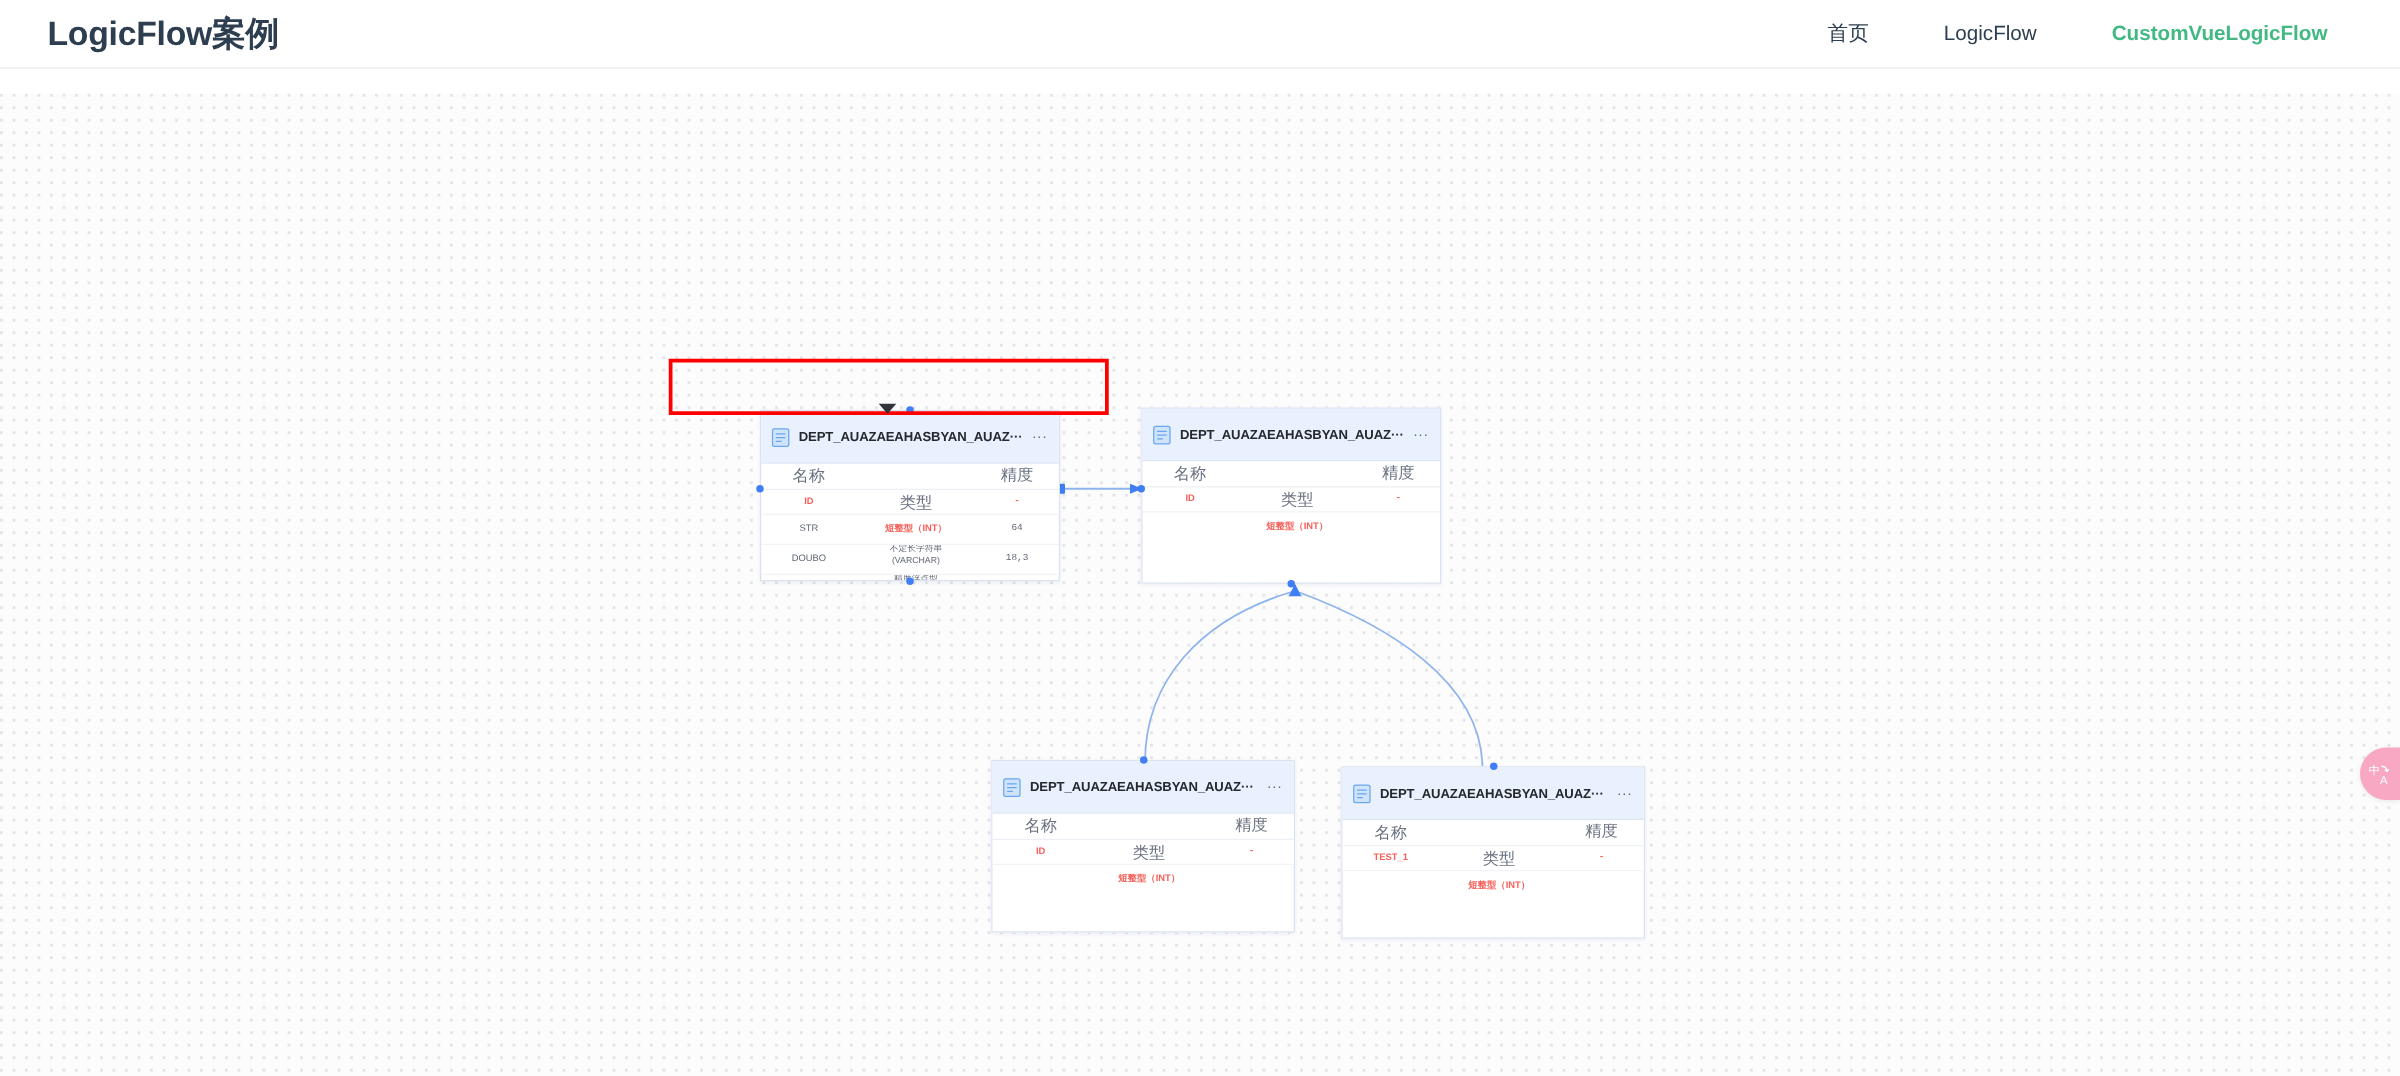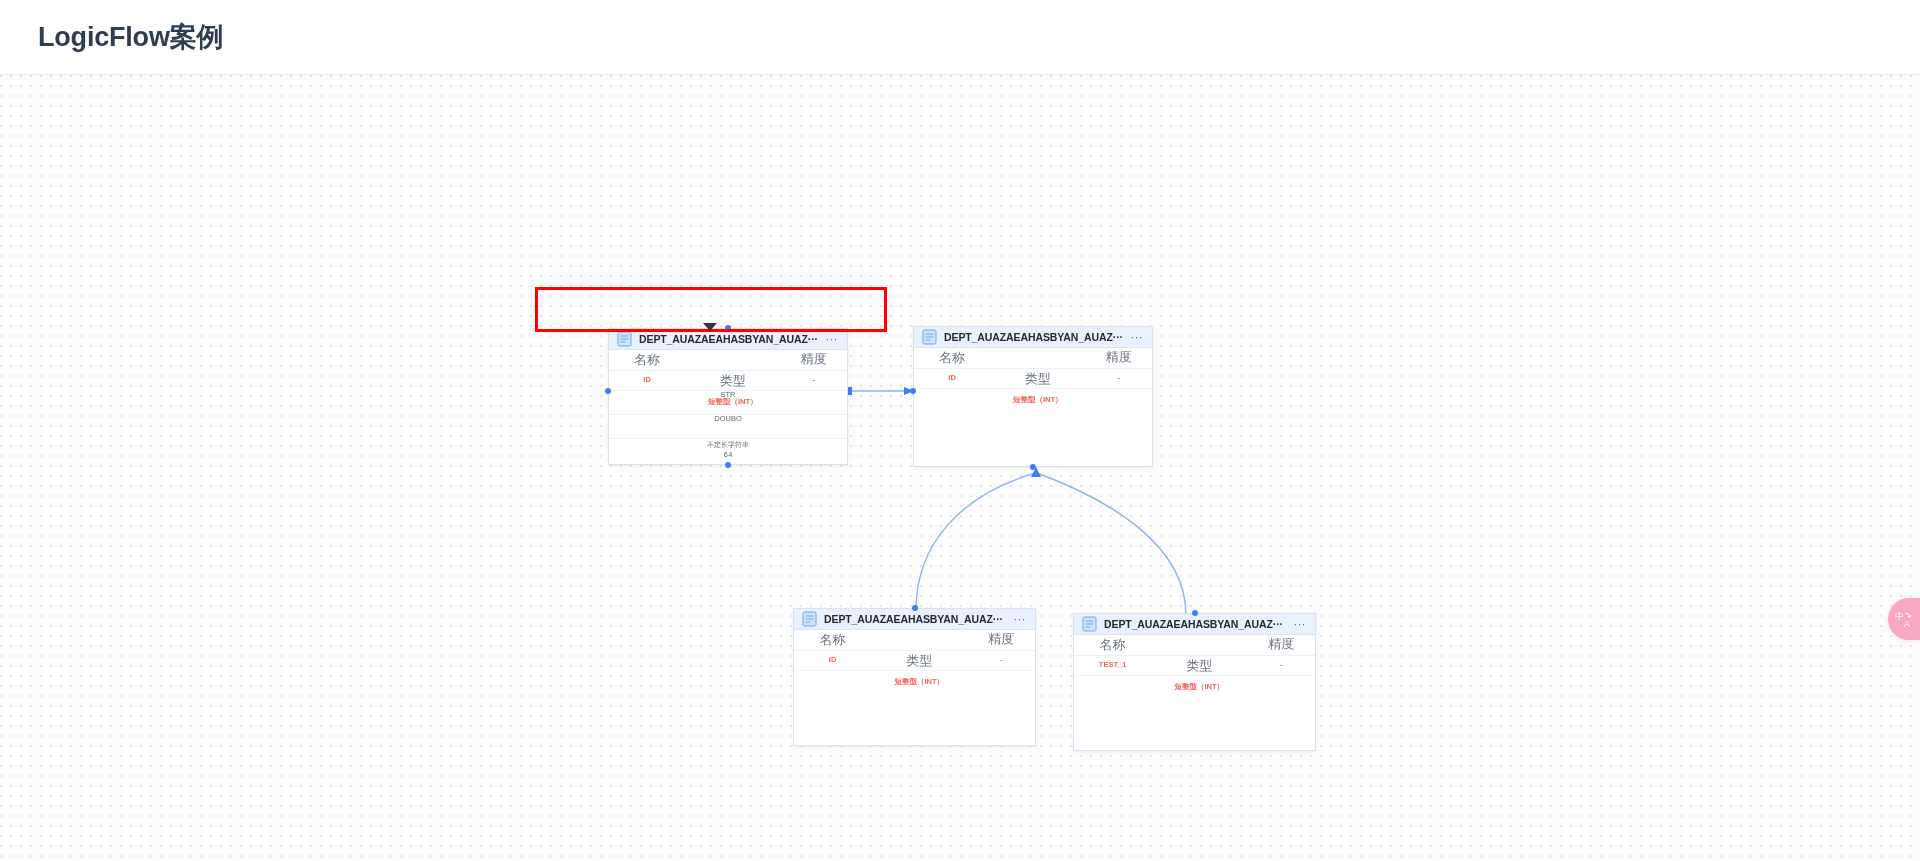--- a/index.html
+++ b/index.html
@@ -10,21 +10,21 @@
     overflow: hidden;
     font-family: "Liberation Sans", "DejaVu Sans", sans-serif;
     background: #ffffff;
   }
 
   
   .app-header {
     position: absolute;
     top: 0; left: 0;
     width: 1920px;
-    height: 75px;
+    height: 55px;
     background: #ffffff;
     border-bottom: 1px solid #eaecef;
     display: flex;
     align-items: center;
     justify-content: space-between;
     padding: 0 38px 0 38px;
     z-index: 40;
   }
   .brand {
     font-size: 27px;
@@ -80,21 +80,21 @@
 
   
   .tbl-node {
     position: absolute;
     background: #ffffff;
     border: 1px solid #dbe2ef;
     box-shadow: 0 1px 3px rgba(30,60,120,0.07);
     overflow: hidden;
   }
   .tbl-node .node-head {
-    height: 21px;
+    height: 42px;
     background: #e8f1fd;
     display: flex;
     align-items: center;
     padding: 0 9px 0 8px;
     border-bottom: 1px solid #dbe6f5;
   }
   .doc-icon {
     width: 15px; height: 16px;
     flex: 0 0 auto;
     margin-right: 7px;
@@ -124,21 +124,21 @@
   .col-row {
     display: flex;
     align-items: center;
     height: 20px;
     border-bottom: 1px solid #f1f3f6;
   }
   .col-row.hdr {
     height: 21px;
     border-bottom: 1px solid #eceff4;
   }
-  .col-row.tall { height: 24px; flex-direction: column; }
+  .col-row.tall { height: 24px; }
   .cell {
     font-size: 7.5px;
     text-align: center;
     color: #5f6672;
     overflow: hidden;
     white-space: nowrap;
     line-height: 1.15;
   }
   .cell.c-name  { flex: 0 0 32%; }
   .cell.c-type  { flex: 0 0 40%; margin-top: 43px; }
@@ -199,20 +199,25 @@
     z-index: 50;
     box-shadow: 0 1px 4px rgba(0,0,0,0.08);
   }
   .translate-fab svg { display:block; }
 </style>
 </head>
 <body>
 
 <div class="app-header">
   <div class="brand">LogicFlow案例</div>
+  <nav class="nav">
+    <a class="nav-item">首页</a>
+    <a class="nav-item">LogicFlow</a>
+    <a class="nav-item active">CustomVueLogicFlow</a>
+  </nav>
 </div>
 
 <div class="canvas-wrap">
   <div class="graph">
 
     <svg class="edges-svg" viewBox="0 0 1920 786" width="1920" height="786">
 
       <path d="M 848 316 L 910 316" fill="none" stroke="#8eb3ee" stroke-width="1.6"></path>
       <polygon points="914,316 904,312 904,320" fill="#3f7ef5"></polygon>
 

